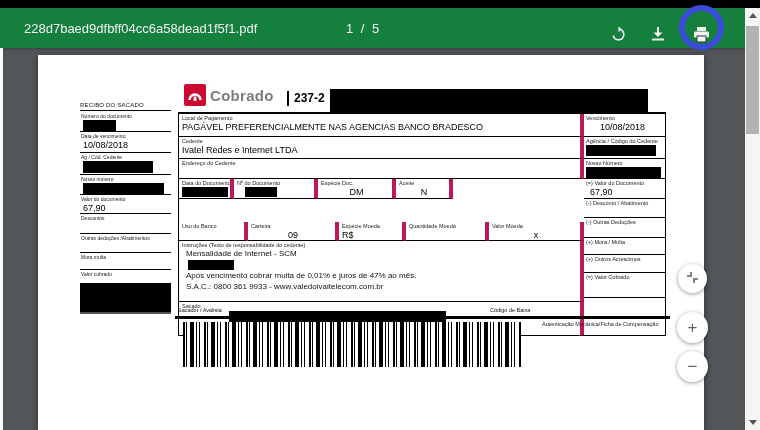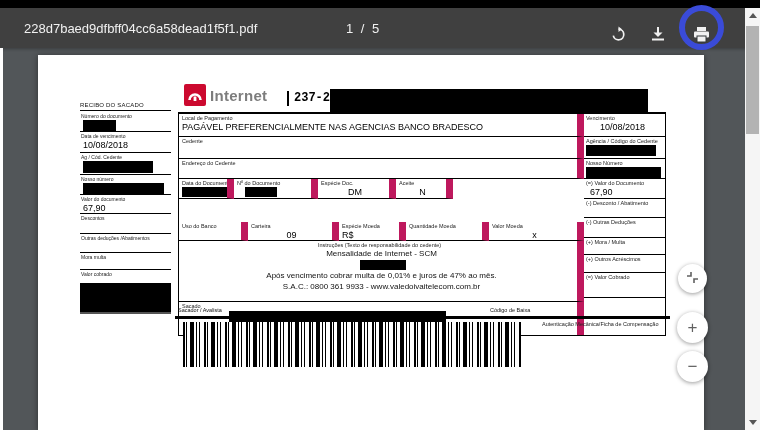--- a/index.html
+++ b/index.html
@@ -2,21 +2,21 @@
 <html><head>
 <meta charset="utf-8">
 <style>
   * { margin:0; padding:0; box-sizing:border-box; }
   html,body { width:760px; height:430px; overflow:hidden; }
   body { position:relative; background:#525659; font-family:"Liberation Sans", sans-serif; }
 
   .top-strip { position:absolute; left:0; top:0; width:760px; height:8px; background:#000; }
 
   
-  .toolbar { position:absolute; left:0; top:8px; width:760px; height:40px; background:#404040;
+  .toolbar { position:absolute; left:0; top:8px; width:760px; height:40px; background:#15803d;
              box-shadow:0 1px 3px rgba(0,0,0,.3); }
   .filename { position:absolute; left:24px; top:13px; font-size:13px; color:#f1f1f1; }
   .page-indicator { position:absolute; left:346px; top:13px; font-size:13px; color:#f1f1f1; letter-spacing:2px; }
   .tb-btn { position:absolute; width:26px; height:26px; top:13px; display:flex; align-items:center;
             justify-content:center; cursor:pointer; border:none; background:transparent; }
   .tb-btn svg { display:block; }
   .annotation-ring { position:absolute; left:679px; top:5px; width:45px; height:45px;
                      border:6px solid #3a4bd8; border-radius:50%; z-index:40; }
 
   
@@ -37,37 +37,37 @@
   .fab-minus{ left:677px; top:351px; width:31px; height:31px; font-size:17px; color:#616161; }
 
   
   .page { position:absolute; left:38px; top:55px; width:666px; height:375px; background:#fff;
           box-shadow:0 1px 6px rgba(0,0,0,.45); color:#111; }
 
   
   .logo-box { position:absolute; left:146px; top:29px; width:22px; height:22px; }
   .brand-name { position:absolute; left:172px; top:32px; font-size:15px; font-weight:bold; color:#7d7d7d; letter-spacing:.3px; }
   .bank-code { position:absolute; left:249px; top:36px; font-size:12px; font-weight:bold; color:#000;
-               border-left:2px solid #000; border-right:2px solid #000; padding:0 5px 1px 5px;font-family:Liberation Mono, monospace; }
+               border-left:2px solid #000; border-right:2px solid #000; padding:0 5px 1px 5px; }
   .hdr-redact { position:absolute; left:292px; top:34px; width:318px; height:23px; background:#000; }
 
   .redact { background:#000; display:block; }
 
   
   .recibo { position:absolute; left:42px; top:47px; width:91px; }
   .recibo-title { font-size:6px; letter-spacing:.2px; border-bottom:1px solid #000; padding-bottom:2px; margin-bottom:1px; white-space:nowrap; }
   .r-row { border-bottom:1px solid #000; padding:1px 0 0 1px; overflow:hidden; }
   .r-label { font-size:5px; color:#222; white-space:nowrap; }
   .r-value { font-size:9px; color:#000; padding:1px 0 0 2px; }
   .r-black-block { height:30px; background:#000; border-bottom:2px solid #555; }
 
   
   .main-table { position:absolute; left:140px; top:57px; width:488px; border:1px solid #000; border-top:2px solid #000; }
   .row { display:flex; width:405px; }
-  .cell { border-right:7px solid #be185d; border-bottom:1px solid #000; padding:1px 0 0 3px; overflow:hidden; }
+  .cell { border-right:4px solid #be185d; border-bottom:1px solid #000; padding:1px 0 0 3px; overflow:hidden; }
   .c-label { font-size:5.5px; color:#222; white-space:nowrap; }
   .c-value { font-size:9px; color:#000; padding-top:1px; }
   .center { text-align:center; padding-left:0; }
   .right-col { position:absolute; left:405px; top:0; width:81px; }
   .rc-cell { border-bottom:1px solid #000; padding:1px 0 0 2px; overflow:hidden; }
 
   .instr-line { font-size:8px; line-height:11px; padding-left:4px; white-space:nowrap; }
   .contract-bar { display:inline-block; width:46px; height:10px; background:#000; vertical-align:middle; margin-left:2px; }
 
   .sacado-block { margin:2px 0 0 47px; width:217px; height:24px; background:#000; }
@@ -127,21 +127,21 @@
 
 <div class="page">
 
   <span class="logo-box">
     <svg width="22" height="22" viewBox="0 0 22 22">
       <rect width="22" height="22" rx="2" fill="#cc092f"></rect>
       <path d="M5.5 16 a5.5 5.5 0 0 1 11 0" fill="none" stroke="#fff" stroke-width="2.6"></path>
       <rect x="9.6" y="12.5" width="2.8" height="4.5" fill="#fff"></rect>
     </svg>
   </span>
-  <span class="brand-name">Internet</span>
+  <span class="brand-name">Cobrado</span>
   <span class="bank-code">237-2</span>
   <div class="hdr-redact"></div>
 
   <div class="recibo">
     <div class="recibo-title">RECIBO DO SACADO</div>
 
     <div class="r-row" style="height:20px;">
       <div class="r-label">Número do documento</div>
       <span class="redact" style="width:33px;height:11px;margin:1px 0 0 2px;"></span>
     </div>
@@ -181,20 +181,21 @@
     <div class="row" style="height:23px;">
       <div class="cell" style="width:405px;">
         <div class="c-label">Local de Pagamento</div>
         <div class="c-value">PAGÁVEL PREFERENCIALMENTE NAS AGENCIAS BANCO BRADESCO</div>
       </div>
     </div>
 
     <div class="row" style="height:22px;">
       <div class="cell" style="width:405px;">
         <div class="c-label">Cedente</div>
+        <div class="c-value">Ivatel Redes e Internet LTDA</div>
       </div>
     </div>
 
     <div class="row" style="height:20px;">
       <div class="cell" style="width:405px;">
         <div class="c-label">Endereço do Cedente</div>
       </div>
     </div>
 
     <div class="row" style="height:20px;">
@@ -230,21 +231,21 @@
       </div>
       <div class="cell" style="width:83px;">
         <div class="c-label">Quantidade Moeda</div>
       </div>
       <div class="cell" style="width:95px;">
         <div class="c-label">Valor Moeda</div>
         <div class="c-value center">x</div>
       </div>
     </div>
 
-    <div class="row" style="height:61px;text-align:center;">
+    <div class="row" style="height:61px;">
       <div class="cell" style="width:405px;">
         <div class="c-label">Instruções (Texto de responsabilidade do cedente)</div>
         <div class="instr-line">Mensalidade de Internet - SCM</div>
         <div class="instr-line">
           <span class="contract-bar"></span>
         </div>
         <div class="instr-line">Após vencimento cobrar multa de 0,01% e juros de 47% ao mês.</div>
         <div class="instr-line">S.A.C.: 0800 361 9933 - www.valedoivaitelecom.com.br</div>
       </div>
     </div>

